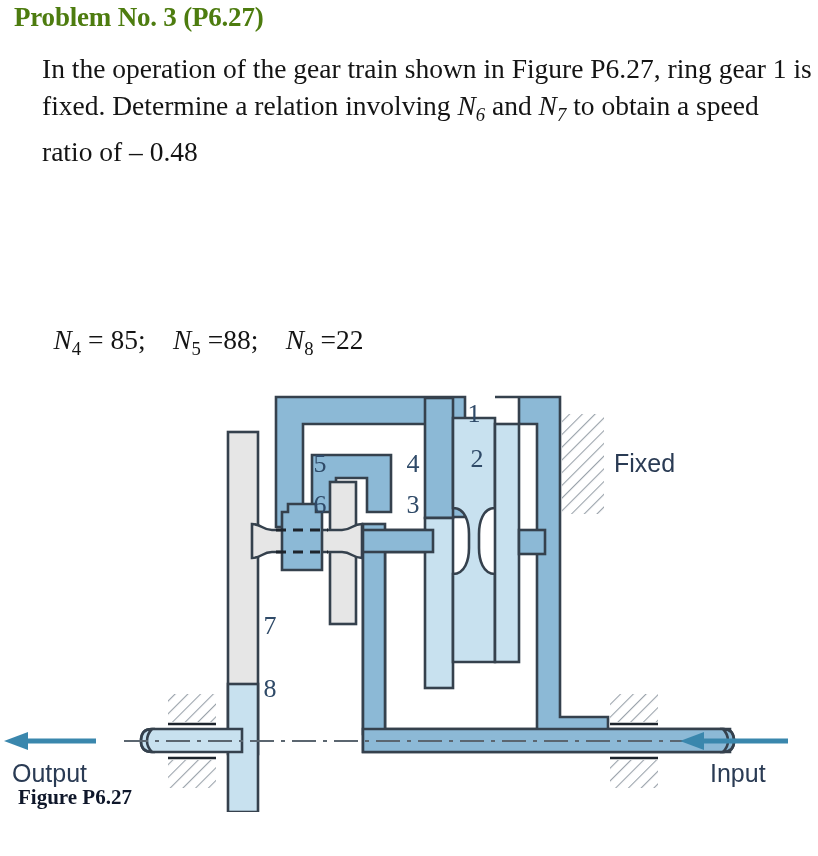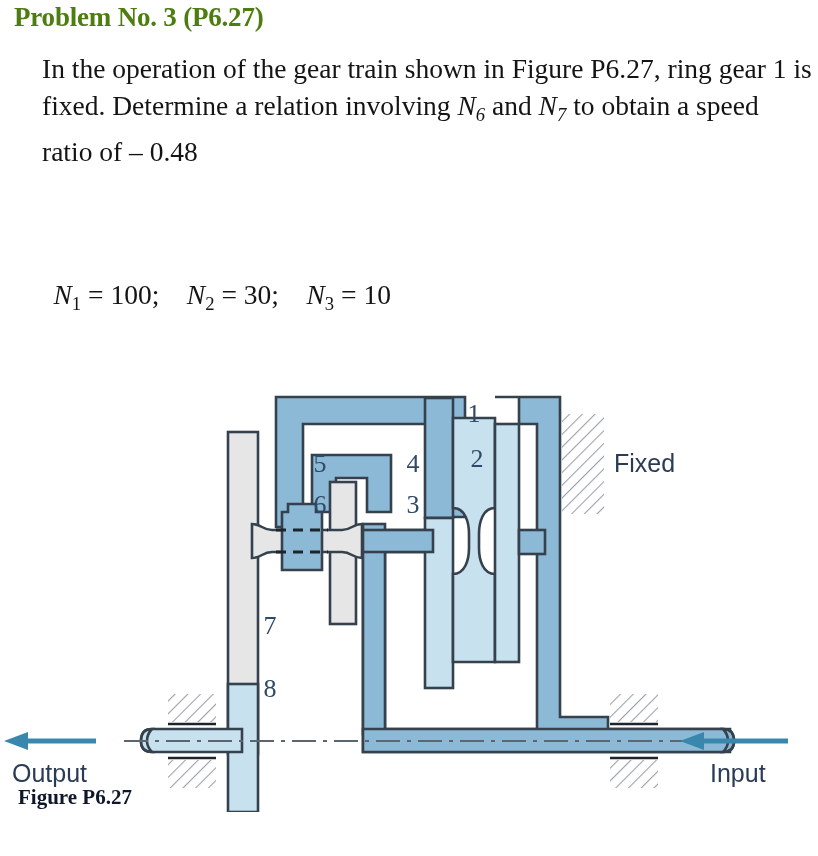--- a/index.html
+++ b/index.html
@@ -89,24 +89,24 @@
 <body>
 
 <div class="page">
 
   <div id="problem-title">Problem No. 3 (P6.27)</div>
 
   <div id="problem-body">
     <span>In the operation of the gear train shown in Figure P6.27, ring gear 1 is fixed. Determine a relation involving </span><span class="ital">N<span class="sub">6</span></span><span> and </span><span class="ital">N<span class="sub">7</span></span><span> to obtain a speed ratio of – 0.48</span>
   </div>
 
-  <div class="eq-line" id="eq-line-1">
-    <span class="ital">N<span class="sub">1</span></span><span> = 100;&nbsp;&nbsp;&nbsp; </span><span class="ital">N<span class="sub">2</span></span><span> = 30;&nbsp;&nbsp;&nbsp; </span><span class="ital">N<span class="sub">3</span></span><span> = 10</span>
+
+  <div class="eq-line" id="eq-line-2">
+    <span class="ital">N<span class="sub">4</span></span><span> = 85;&nbsp;&nbsp;&nbsp; </span><span class="ital">N<span class="sub">5</span></span><span> =88;&nbsp;&nbsp;&nbsp; </span><span class="ital">N<span class="sub">8</span></span><span> =22</span>
   </div>
-
 
   <svg id="figure-svg" width="818" height="440" viewBox="0 0 818 440">
     <defs>
       <pattern id="hatch" width="9" height="9" patternTransform="rotate(45)" patternUnits="userSpaceOnUse">
         <line x1="0" y1="0" x2="0" y2="9" stroke="#9aa3ab" stroke-width="2.2"></line>
       </pattern>
     </defs>
 
     <g stroke="#35414d" stroke-width="2.6" stroke-linejoin="miter">
 

